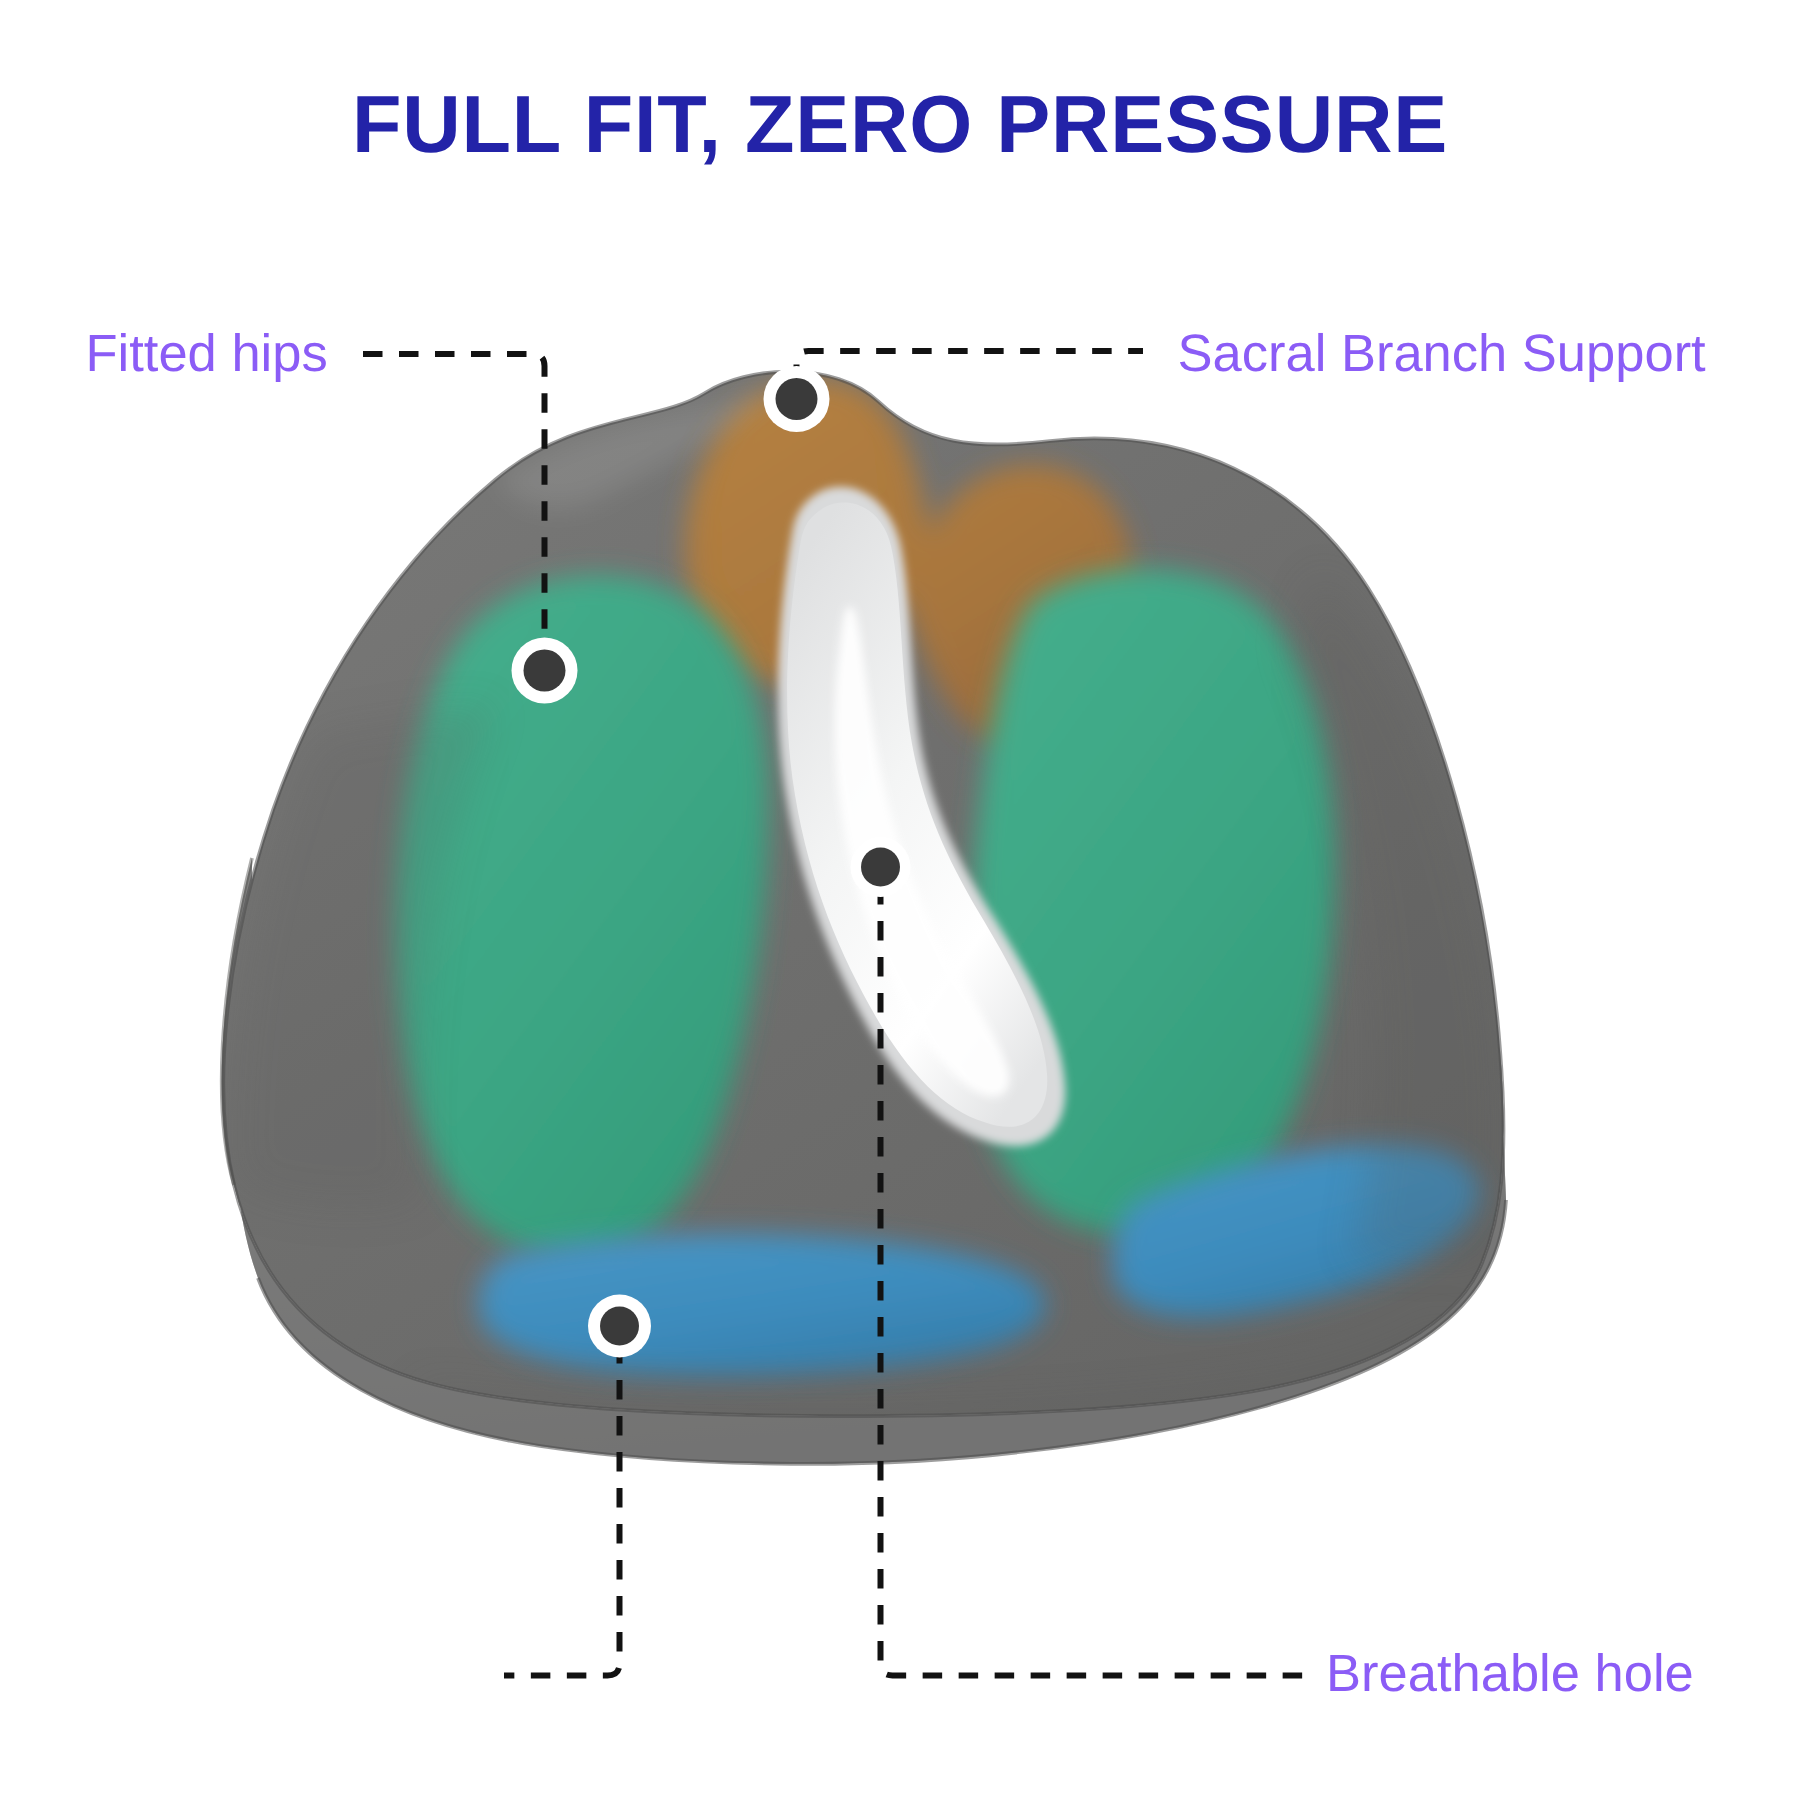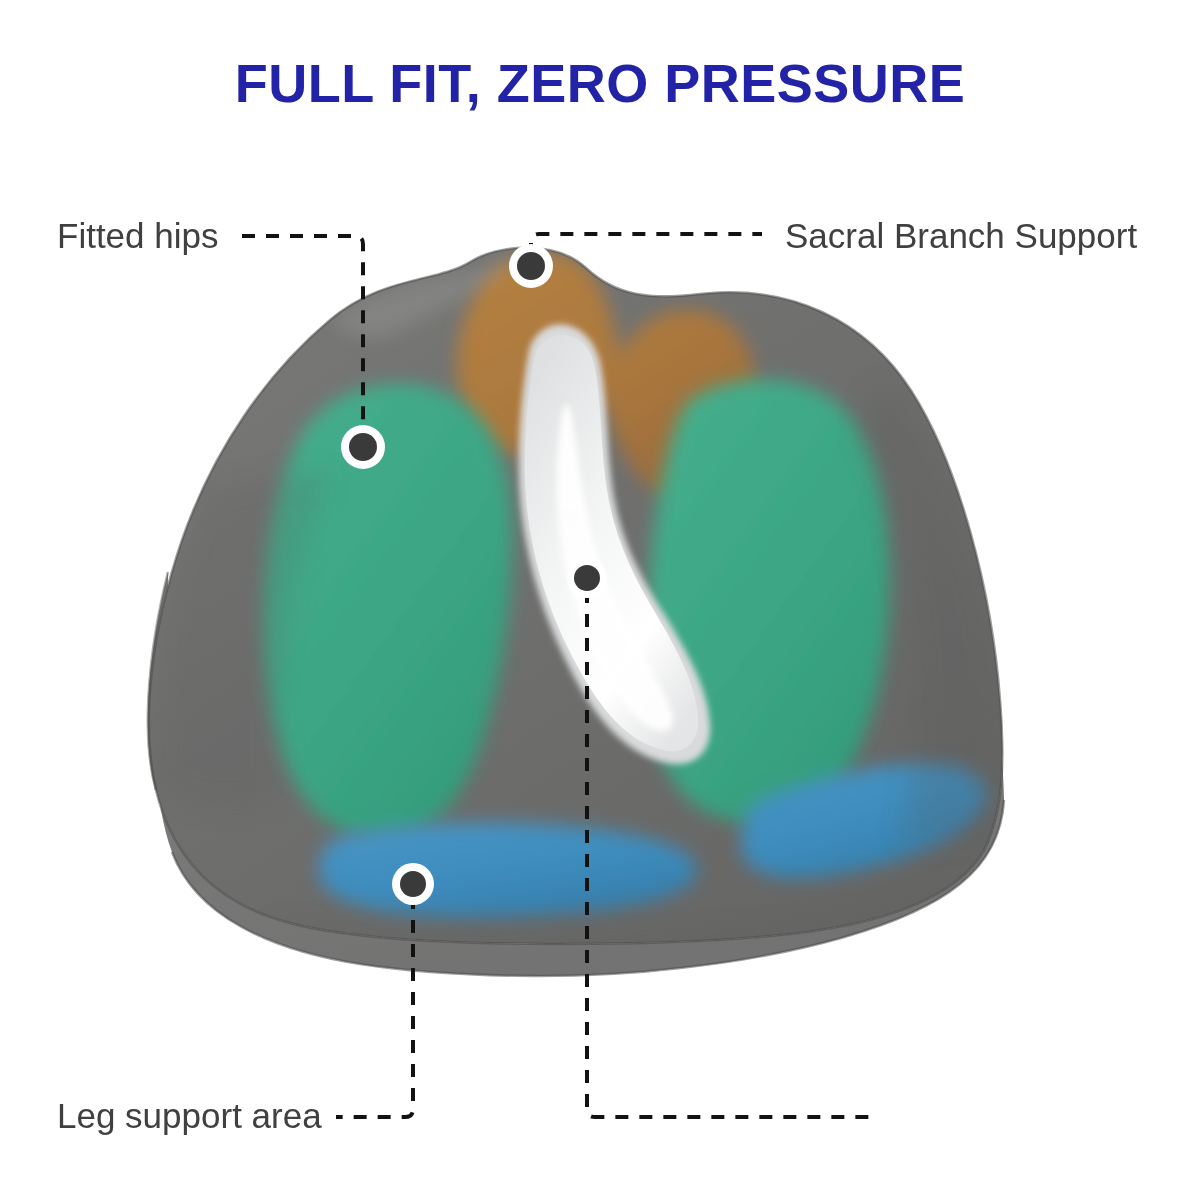--- a/index.html
+++ b/index.html
@@ -33,21 +33,21 @@
     font-weight: bold;
     font-size: 54px;
     letter-spacing: 0.5px;
     color: #2323a8;
     white-space: nowrap;
   }
   .callout-label {
     position: absolute;
     font-family: "Liberation Sans", sans-serif;
     font-size: 35px;
-    color: #404040;
+    color: #8b5cf6;
     white-space: nowrap;
     line-height: 1;
   }
   .lbl-fitted-hips   { left: 57px;  top: 218px; }
   .lbl-sacral        { left: 772px; top: 218px; margin-left: 13px; }
   .lbl-leg-support   { left: 57px;  top: 1098px; }
   .lbl-breathable    { left: 884px; top: 1098px; }
 
   svg.stage {
     position: absolute;
@@ -325,16 +325,16 @@
         <circle cx="413" cy="884" r="21" fill="#ffffff"></circle>
         <circle cx="413" cy="884" r="13" fill="#3a3a3a"></circle>
       </g>
     </g>
   </svg>
 
   <div class="callout-label lbl-fitted-hips">Fitted hips</div>
 
   <div class="callout-label lbl-sacral">Sacral Branch Support</div>
 
-
-  <div class="callout-label lbl-leg-support">Leg support area</div>
+  <div class="callout-label lbl-breathable">Breathable hole</div>
+
 
 </div>
 
 </body></html>

